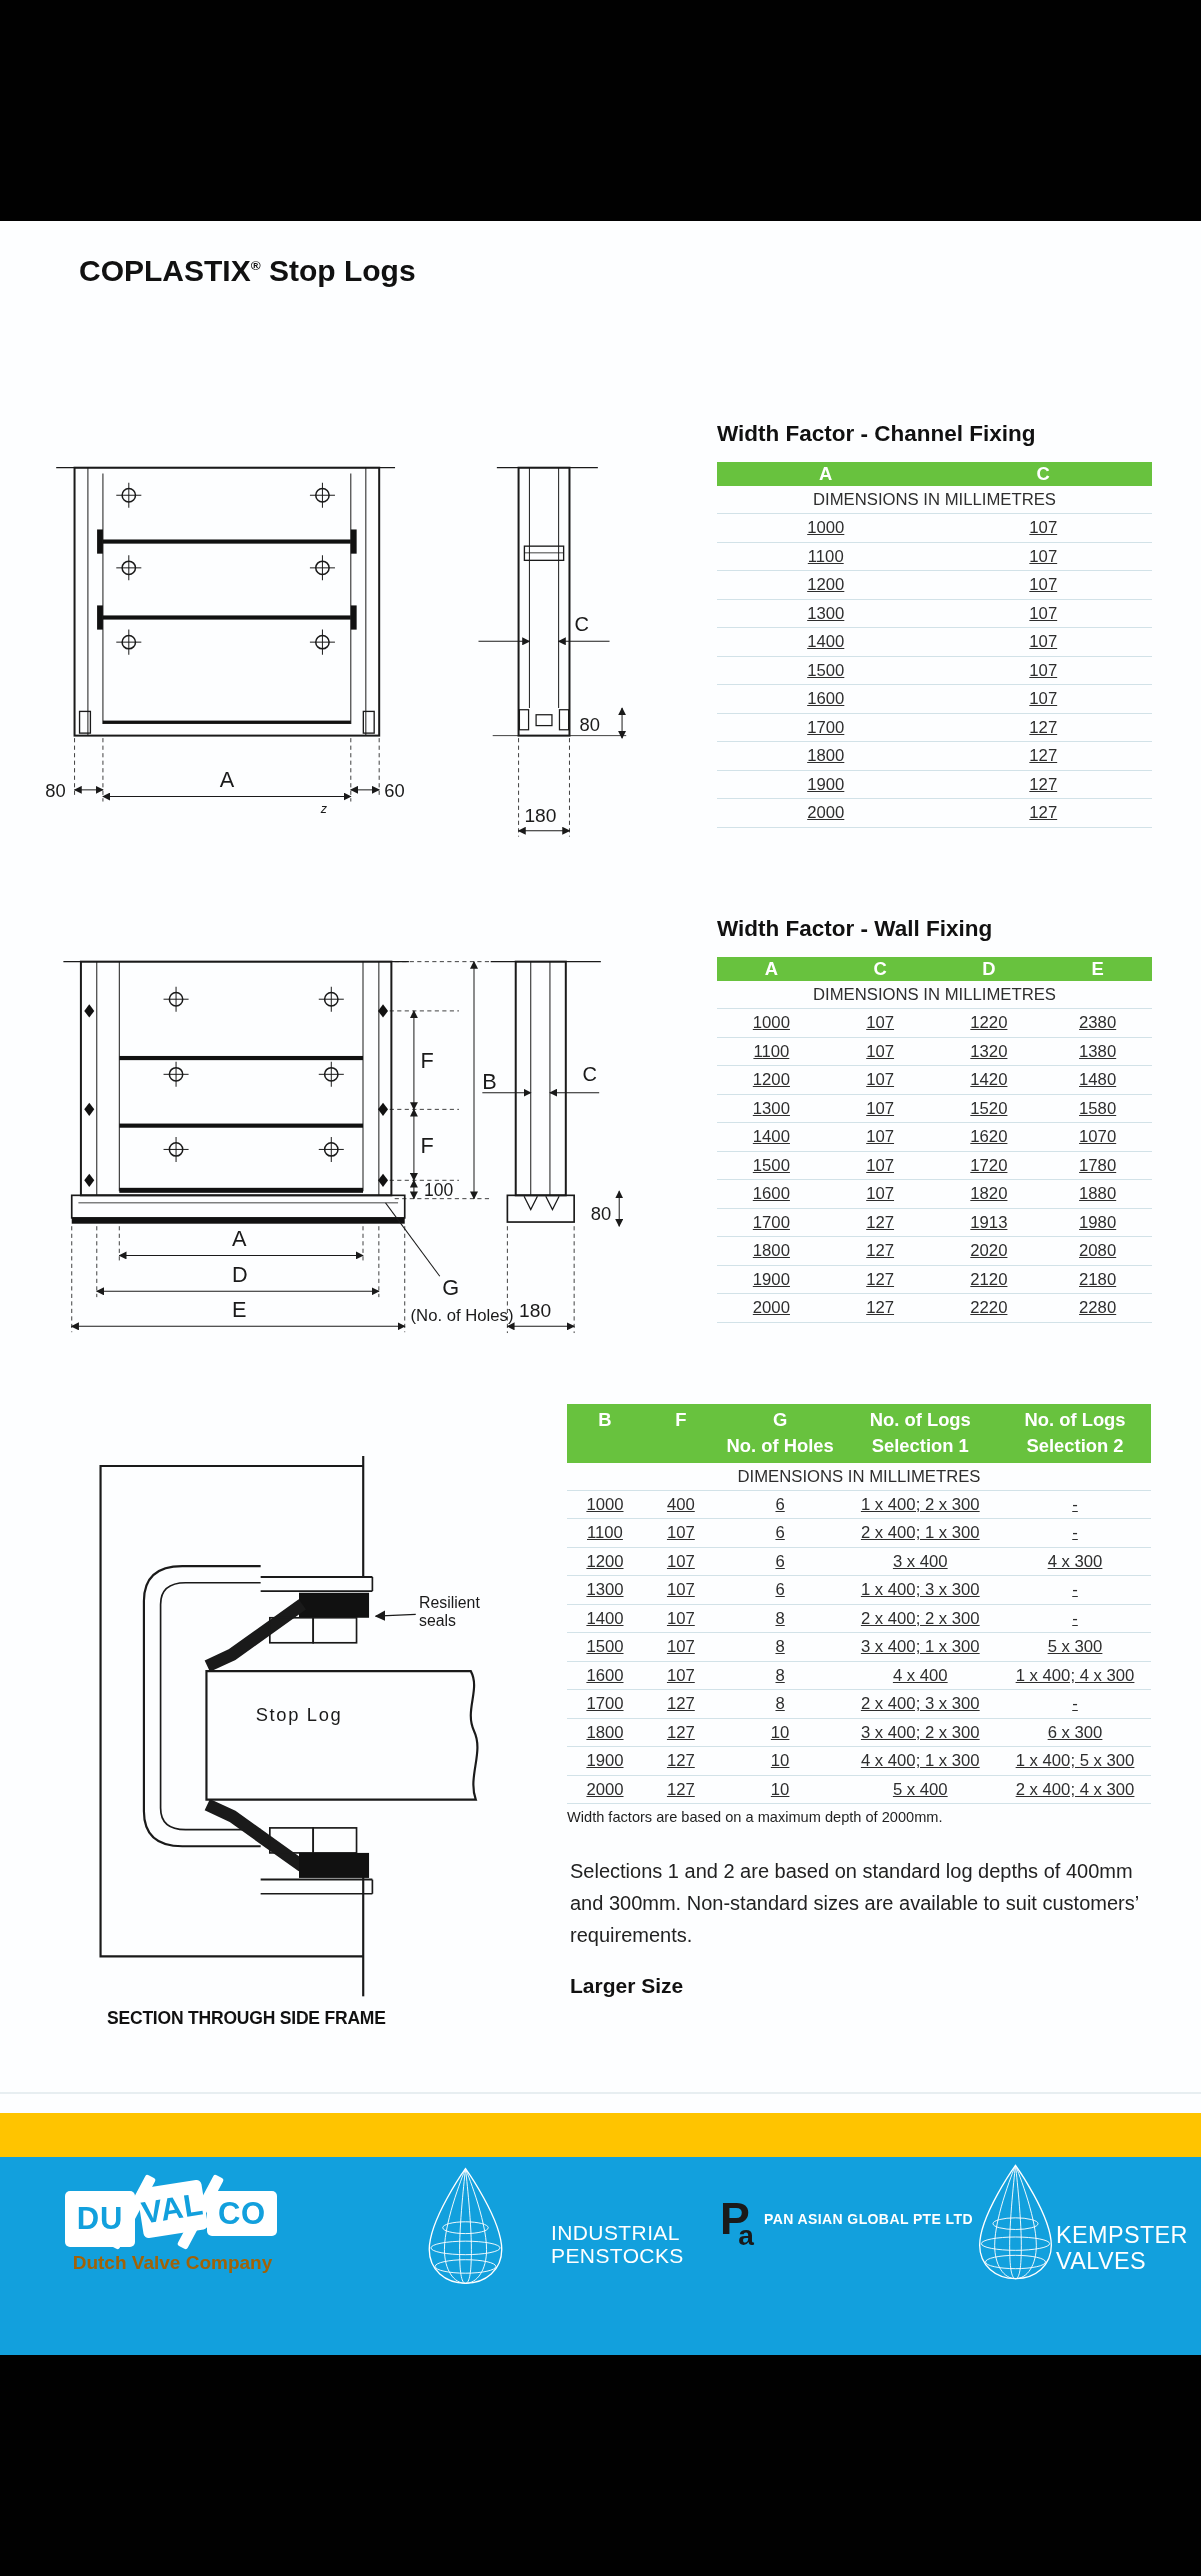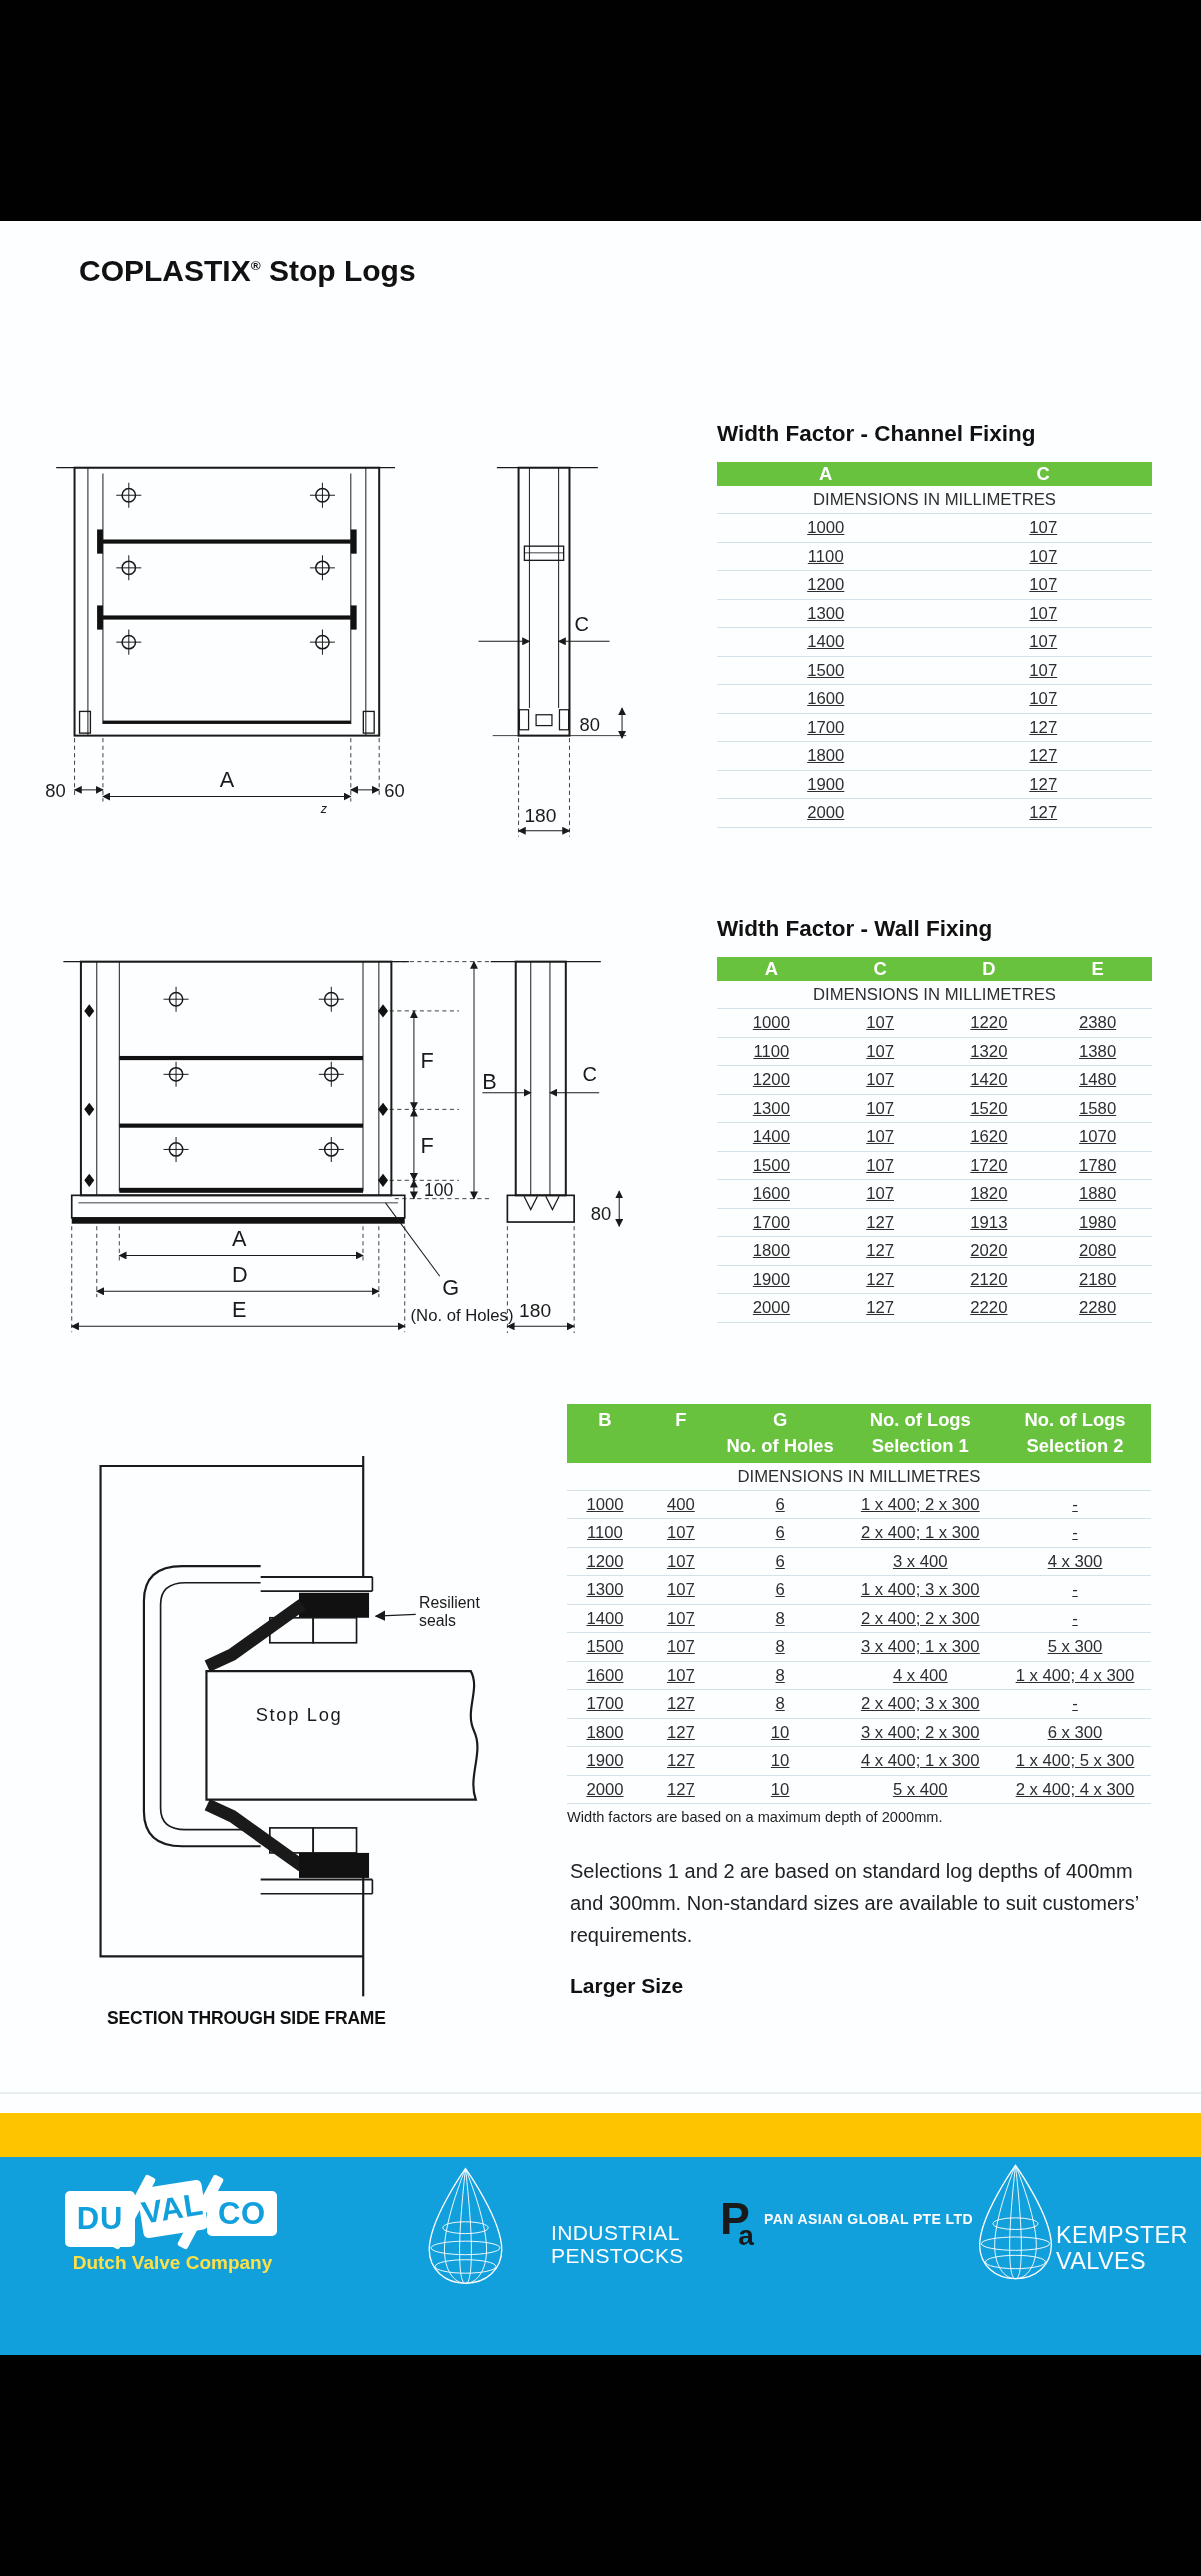--- a/index.html
+++ b/index.html
@@ -35,21 +35,21 @@
 
   #page-edge{left:0;top:2092px;width:1201px;height:1.7px;background:#e7eef1;}
   #footer-yellow{left:0;top:2113px;width:1201px;height:44px;background:var(--yellow);}
   #footer-blue{left:0;top:2157px;width:1201px;height:198px;background:var(--blue);}
 
   
   #duvalco{left:65px;top:2169px;width:217px;height:113px;}
   .dv-box{position:absolute;background:#fff;border-radius:5px;display:flex;align-items:center;justify-content:center;
           font-weight:bold;color:var(--blue);font-size:31px;letter-spacing:0.8px;}
   .dv-slash{position:absolute;background:#fff;border-radius:2.5px;}
-  #duvalco-tagline{position:absolute;left:-5px;top:83px;width:225px;color:#fde047;font-weight:bold;font-size:19px;text-align:center;}
+  #duvalco-tagline{position:absolute;left:-5px;top:83px;width:225px;color:#a16207;font-weight:bold;font-size:19px;text-align:center;}
 
   .wordmark{color:#fff;}
   #penstocks-text{left:511px;top:2221px;font-size:21px;line-height:23.4px;letter-spacing:0.4px;margin-left:40px;}
   #panasian-text{left:764px;top:2211px;font-size:14px;font-weight:bold;letter-spacing:0.4px;}
   #kempster-text{left:1056px;top:2222px;font-size:23.4px;line-height:26px;letter-spacing:0.4px;}
   #site-link{left:0;top:2311px;width:1201px;text-align:center;font-size:27.5px;color:var(--link);text-decoration:underline;cursor:pointer;}
 </style>
 </head>
 <body>
 

